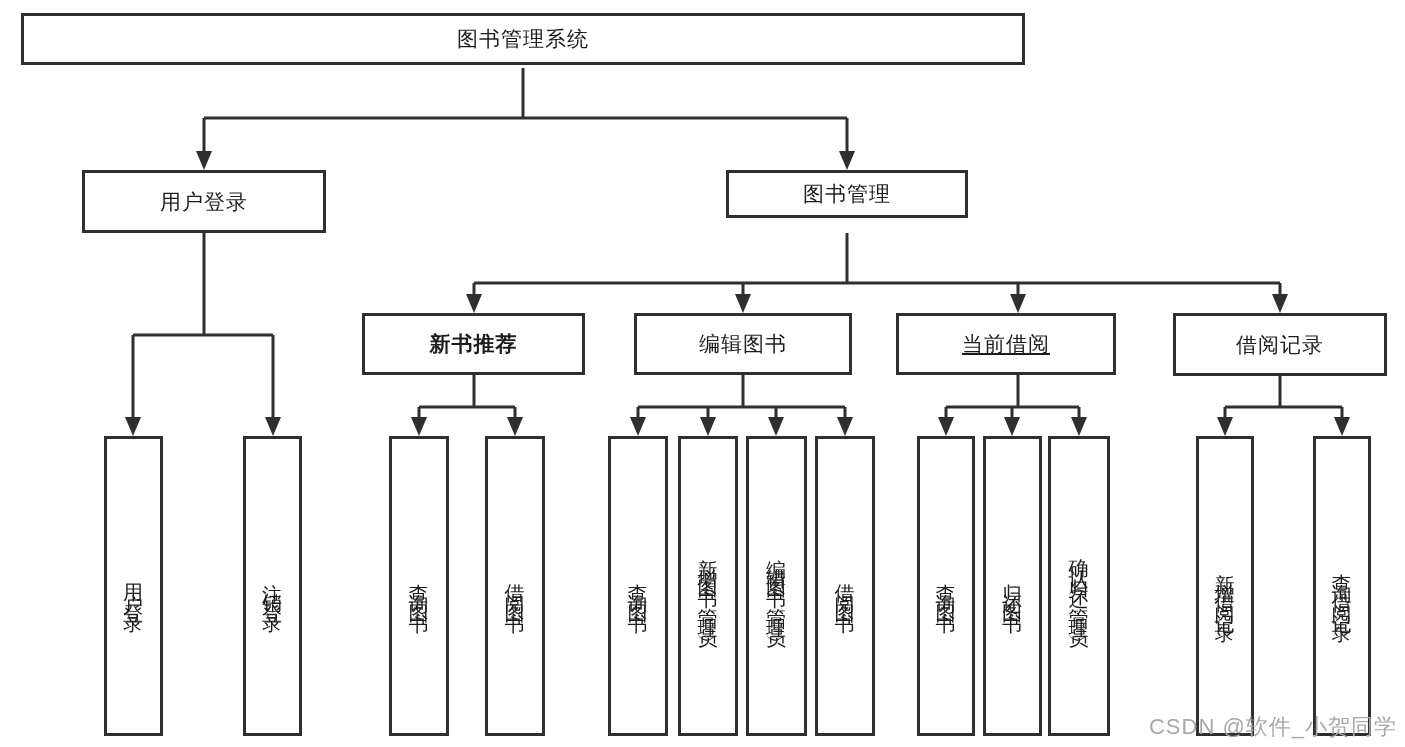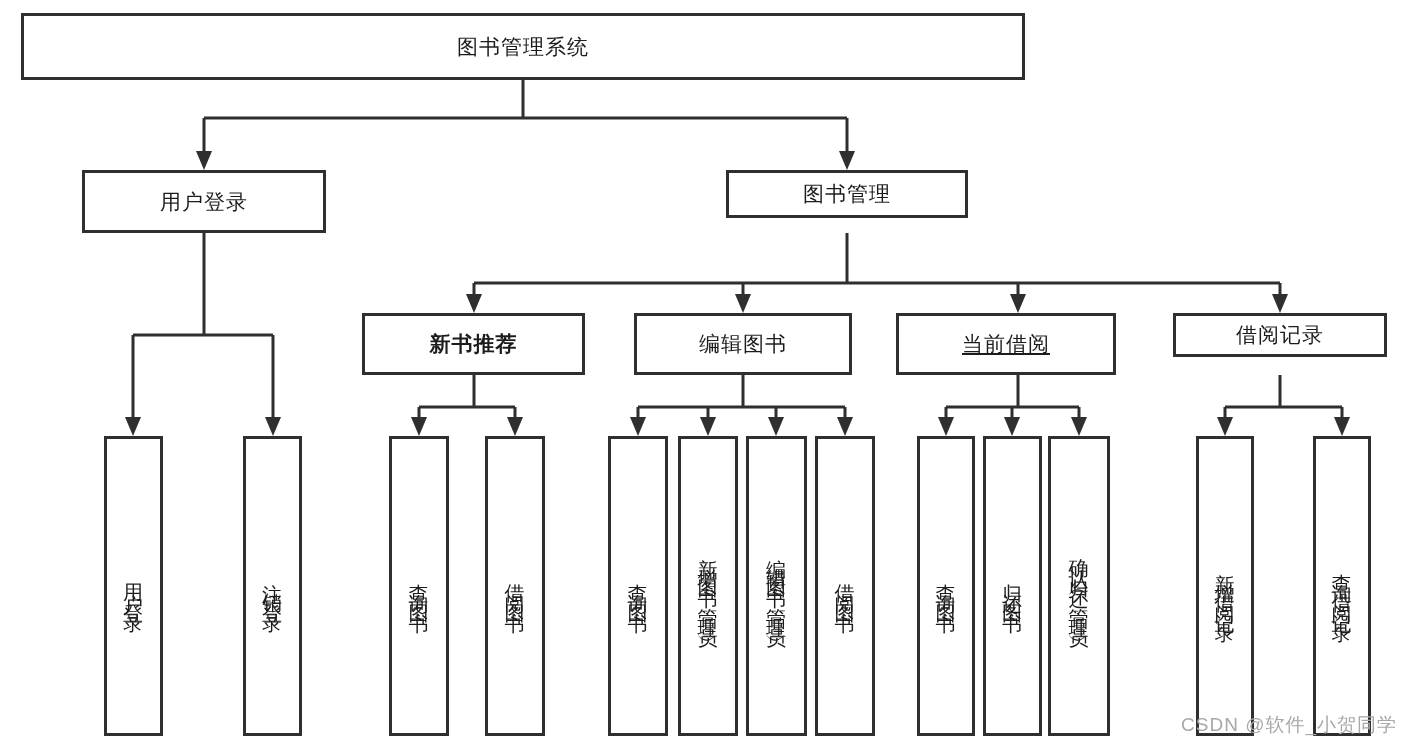--- a/index.html
+++ b/index.html
@@ -26,21 +26,21 @@
   .leaf{
     writing-mode:vertical-rl;
     font-size:20px;
     letter-spacing:10px;
     line-height:1;
     padding-top:4px;
   }
   .watermark{
     position:absolute;
     right:8px;top:712px;
-    font-size:19px;
+    font-size:22px;
     color:#a8a8a8;
     letter-spacing:1px;
     white-space:nowrap;
     z-index:5;
   }
 </style>
 </head>
 <body>
 
 <div class="canvas">
@@ -85,29 +85,29 @@
 
       <path d="M938,417 L954,417 L946,436 Z"></path>
       <path d="M1004,417 L1020,417 L1012,436 Z"></path>
       <path d="M1071,417 L1087,417 L1079,436 Z"></path>
 
       <path d="M1217,417 L1233,417 L1225,436 Z"></path>
       <path d="M1334,417 L1350,417 L1342,436 Z"></path>
     </g>
   </svg>
 
-  <div class="node" style="left:21px;top:13px;width:1004px;height:67px;">图书管理系统</div>
+  <div class="node" style="left:21px;top:13px;width:1004px;height:52px;">图书管理系统</div>
 
   <div class="node" style="left:82px;top:170px;width:244px;height:63px;">用户登录</div>
   <div class="node" style="left:726px;top:170px;width:242px;height:48px;">图书管理</div>
 
   <div class="node" style="left:362px;top:313px;width:223px;height:62px;font-weight:bold;">新书推荐</div>
   <div class="node" style="left:634px;top:313px;width:218px;height:62px;">编辑图书</div>
   <div class="node" style="left:896px;top:313px;width:220px;height:62px;text-decoration:underline;">当前借阅</div>
-  <div class="node" style="left:1173px;top:313px;width:214px;height:44px;text-align:center;">借阅记录</div>
+  <div class="node" style="left:1173px;top:313px;width:214px;height:63px;text-align:center;">借阅记录</div>
 
   <div class="node leaf" style="left:104px;top:436px;width:59px;height:300px;">用户登录</div>
   <div class="node leaf" style="left:243px;top:436px;width:59px;height:300px;">注销登录</div>
 
   <div class="node leaf" style="left:389px;top:436px;width:60px;height:300px;">查询图书</div>
   <div class="node leaf" style="left:485px;top:436px;width:60px;height:300px;">借阅图书</div>
 
   <div class="node leaf" style="left:608px;top:436px;width:60px;height:300px;">查询图书</div>
   <div class="node leaf" style="left:678px;top:436px;width:60px;height:300px;">新增图书（管理员）</div>
   <div class="node leaf" style="left:746px;top:436px;width:61px;height:300px;">编辑图书（管理员）</div>

